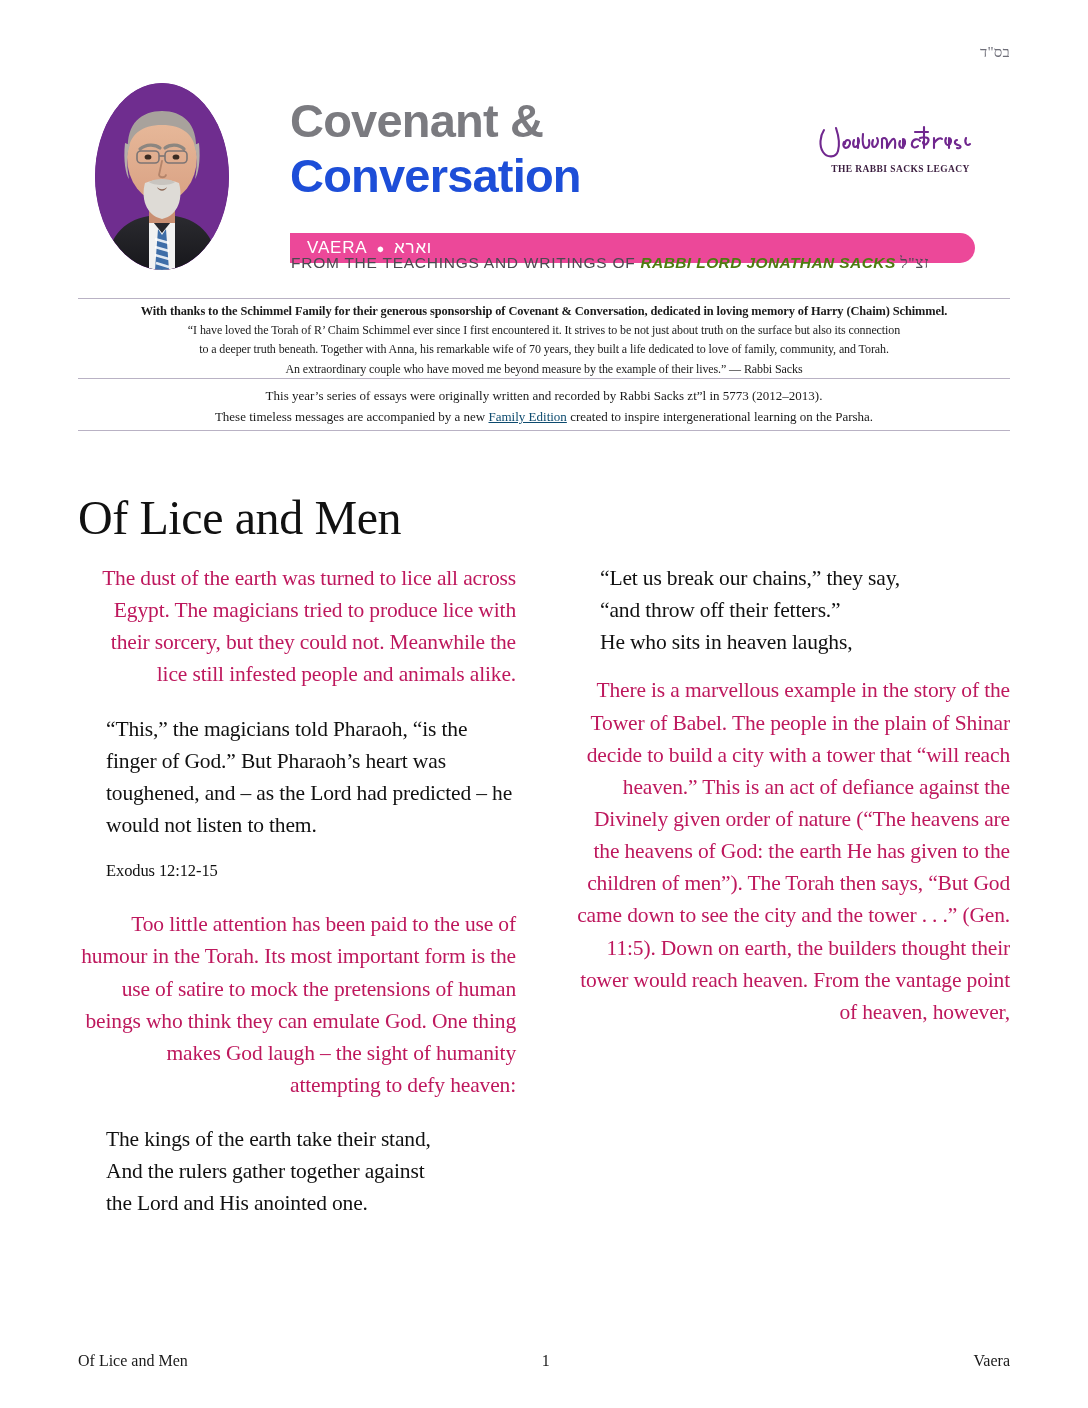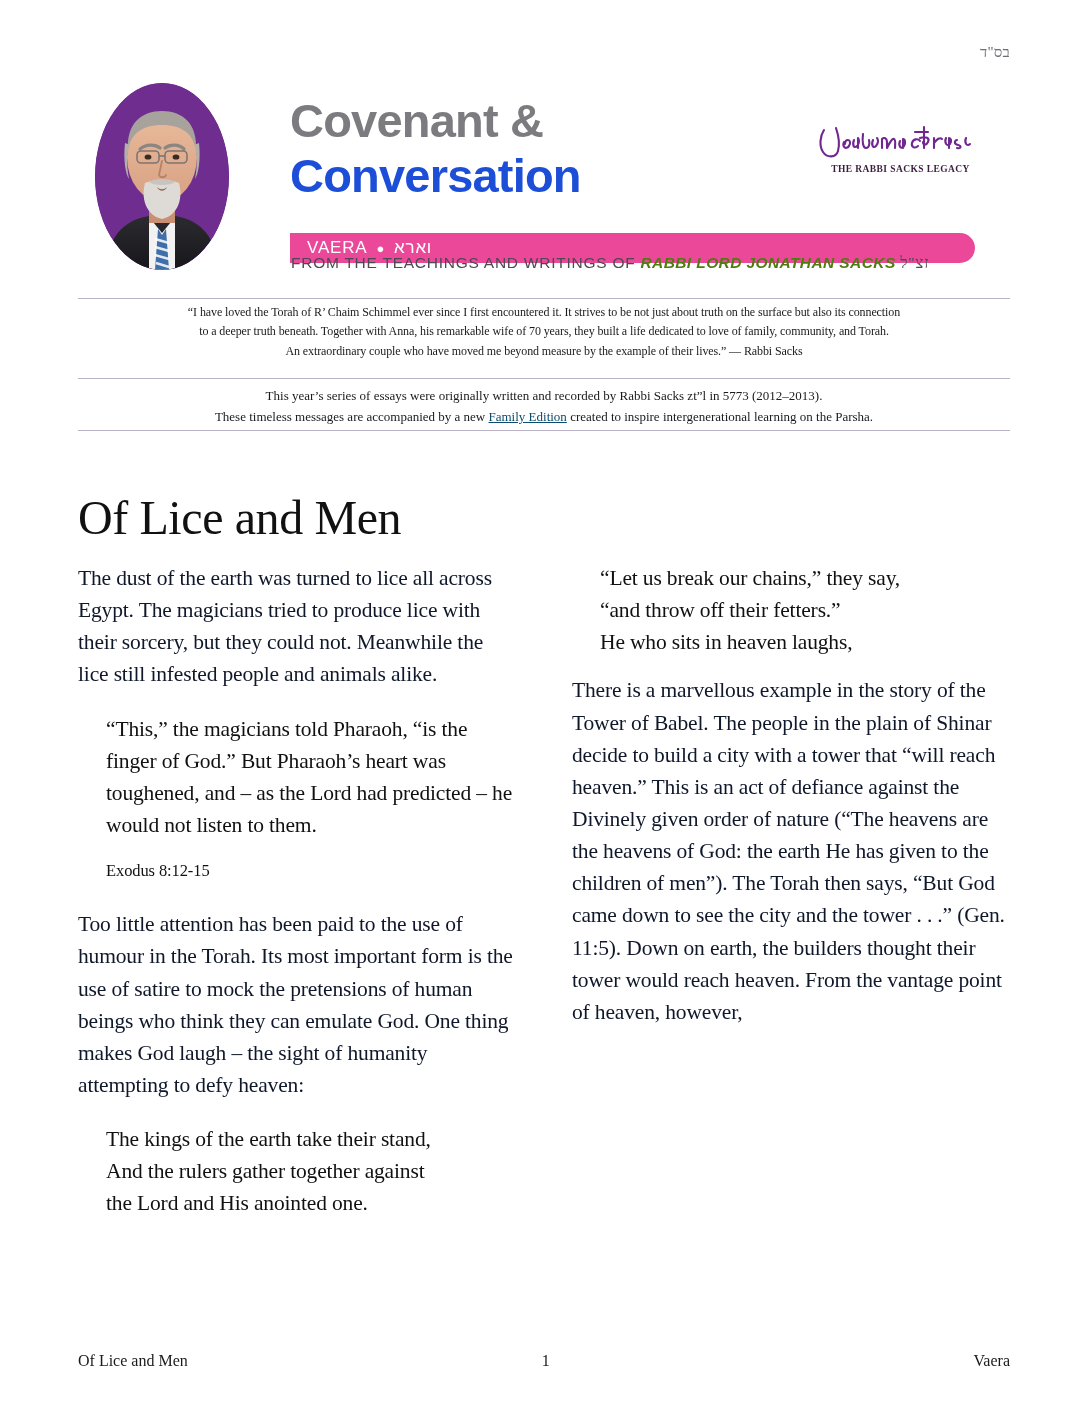--- a/index.html
+++ b/index.html
@@ -194,22 +194,23 @@
     width: 932px;
     display: flex;
     gap: 56px;
   }
   .col { width: 438px; }
 
   .col p {
     margin: 0 0 22px 0;
     font-size: 21.5px;
     line-height: 1.495;
-    color: #0f172a;
+    color: #be185d;
     letter-spacing: -0.15px;
+    text-align: right;
   }
 
   .quote {
     margin: 0 0 18px 0;
     padding-left: 28px;
     font-size: 21.5px;
     line-height: 1.495;
     color: #111111;
     letter-spacing: -0.15px;
   }
@@ -351,38 +352,39 @@
     <div class="from-line">
       <span>FROM THE TEACHINGS AND WRITINGS OF </span><b>RABBI LORD JONATHAN SACKS</b><span class="heb"> זצ"ל</span>
     </div>
   </div>
 
   <div class="rule r1"></div>
   <div class="rule r2"></div>
   <div class="rule r3"></div>
 
   <div class="dedication">
+    <div class="ded-head">With thanks to the Schimmel Family for their generous sponsorship of Covenant &amp; Conversation, dedicated in loving memory of Harry (Chaim) Schimmel.</div>
     <div class="ded-body">“I have loved the Torah of R’ Chaim Schimmel ever since I first encountered it. It strives to be not just about truth on the surface but also its connection</div>
     <div class="ded-body">to a deeper truth beneath. Together with Anna, his remarkable wife of 70 years, they built a life dedicated to love of family, community, and Torah.</div>
     <div class="ded-body">An extraordinary couple who have moved me beyond measure by the example of their lives.” — Rabbi Sacks</div>
   </div>
 
   <div class="essaynote">
     <div>This year’s series of essays were originally written and recorded by Rabbi Sacks zt”l in 5773 (2012–2013).</div>
     <div><span>These timeless messages are accompanied by a new </span><a class="link" href="#">Family Edition</a><span> created to inspire intergenerational learning on the Parsha.</span></div>
   </div>
 
   <h1 class="article-title">Of Lice and Men</h1>
 
   <div class="columns">
 
     <div class="col">
       <p>The dust of the earth was turned to lice all across Egypt. The magicians tried to produce lice with their sorcery, but they could not. Meanwhile the lice still infested people and animals alike.</p>
       <div class="quote">“This,” the magicians told Pharaoh, “is the finger of God.” But Pharaoh’s heart was toughened, and – as the Lord had predicted – he would not listen to them.</div>
-      <div class="citation">Exodus 8:12-15</div>
+      <div class="citation">Exodus 12:12-15</div>
       <p>Too little attention has been paid to the use of humour in the Torah. Its most important form is the use of satire to mock the pretensions of human beings who think they can emulate God. One thing makes God laugh – the sight of humanity attempting to defy heaven:</p>
       <div class="verse">
         <span>The kings of the earth take their stand,</span>
         <span>And the rulers gather together against</span>
         <span>the Lord and His anointed one.</span>
       </div>
     </div>
 
     <div class="col">
       <div class="verse">

